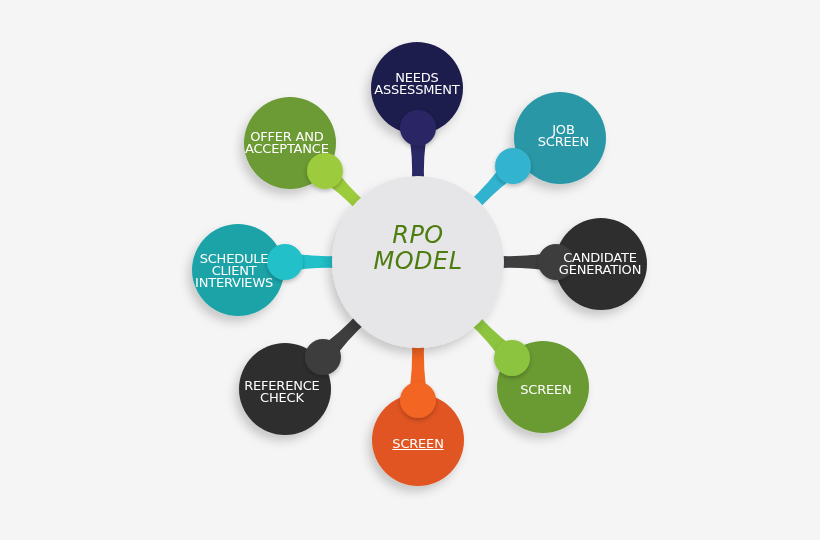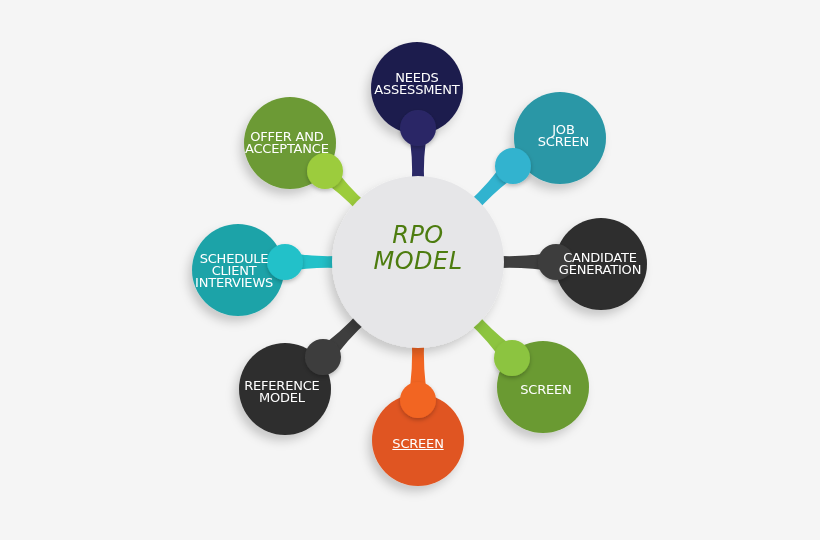--- a/index.html
+++ b/index.html
@@ -56,21 +56,21 @@
 <div id="labels">
     <div class="node-label" style="left: 416.9px; top: 84.0012px;">NEEDS
 ASSESSMENT</div>
     <div class="node-label" style="left: 563.436px; top: 135.953px;">JOB
 SCREEN</div>
     <div class="node-label" style="left: 600px; top: 264.178px;">CANDIDATE
 GENERATION</div>
     <div class="node-label" style="left: 545.921px; top: 389.733px;">SCREEN</div>
     <div class="node-label" style="left: 418px; top: 444px; text-decoration: underline;">SCREEN</div>
     <div class="node-label" style="left: 281.94px; top: 391.577px;">REFERENCE
-MODEL</div>
+CHECK</div>
     <div class="node-label" style="left: 234.057px; top: 270.671px;">SCHEDULE
 CLIENT
 INTERVIEWS</div>
     <div class="node-label" style="left: 286.877px; top: 143px;">OFFER AND
 ACCEPTANCE</div>
   </div>
 <div class="center-label" id="center-label" style="left: 418px; top: 248px; color: #4d7c0f; font-style: italic;">RPO
 MODEL</div>
 
 </body></html>

